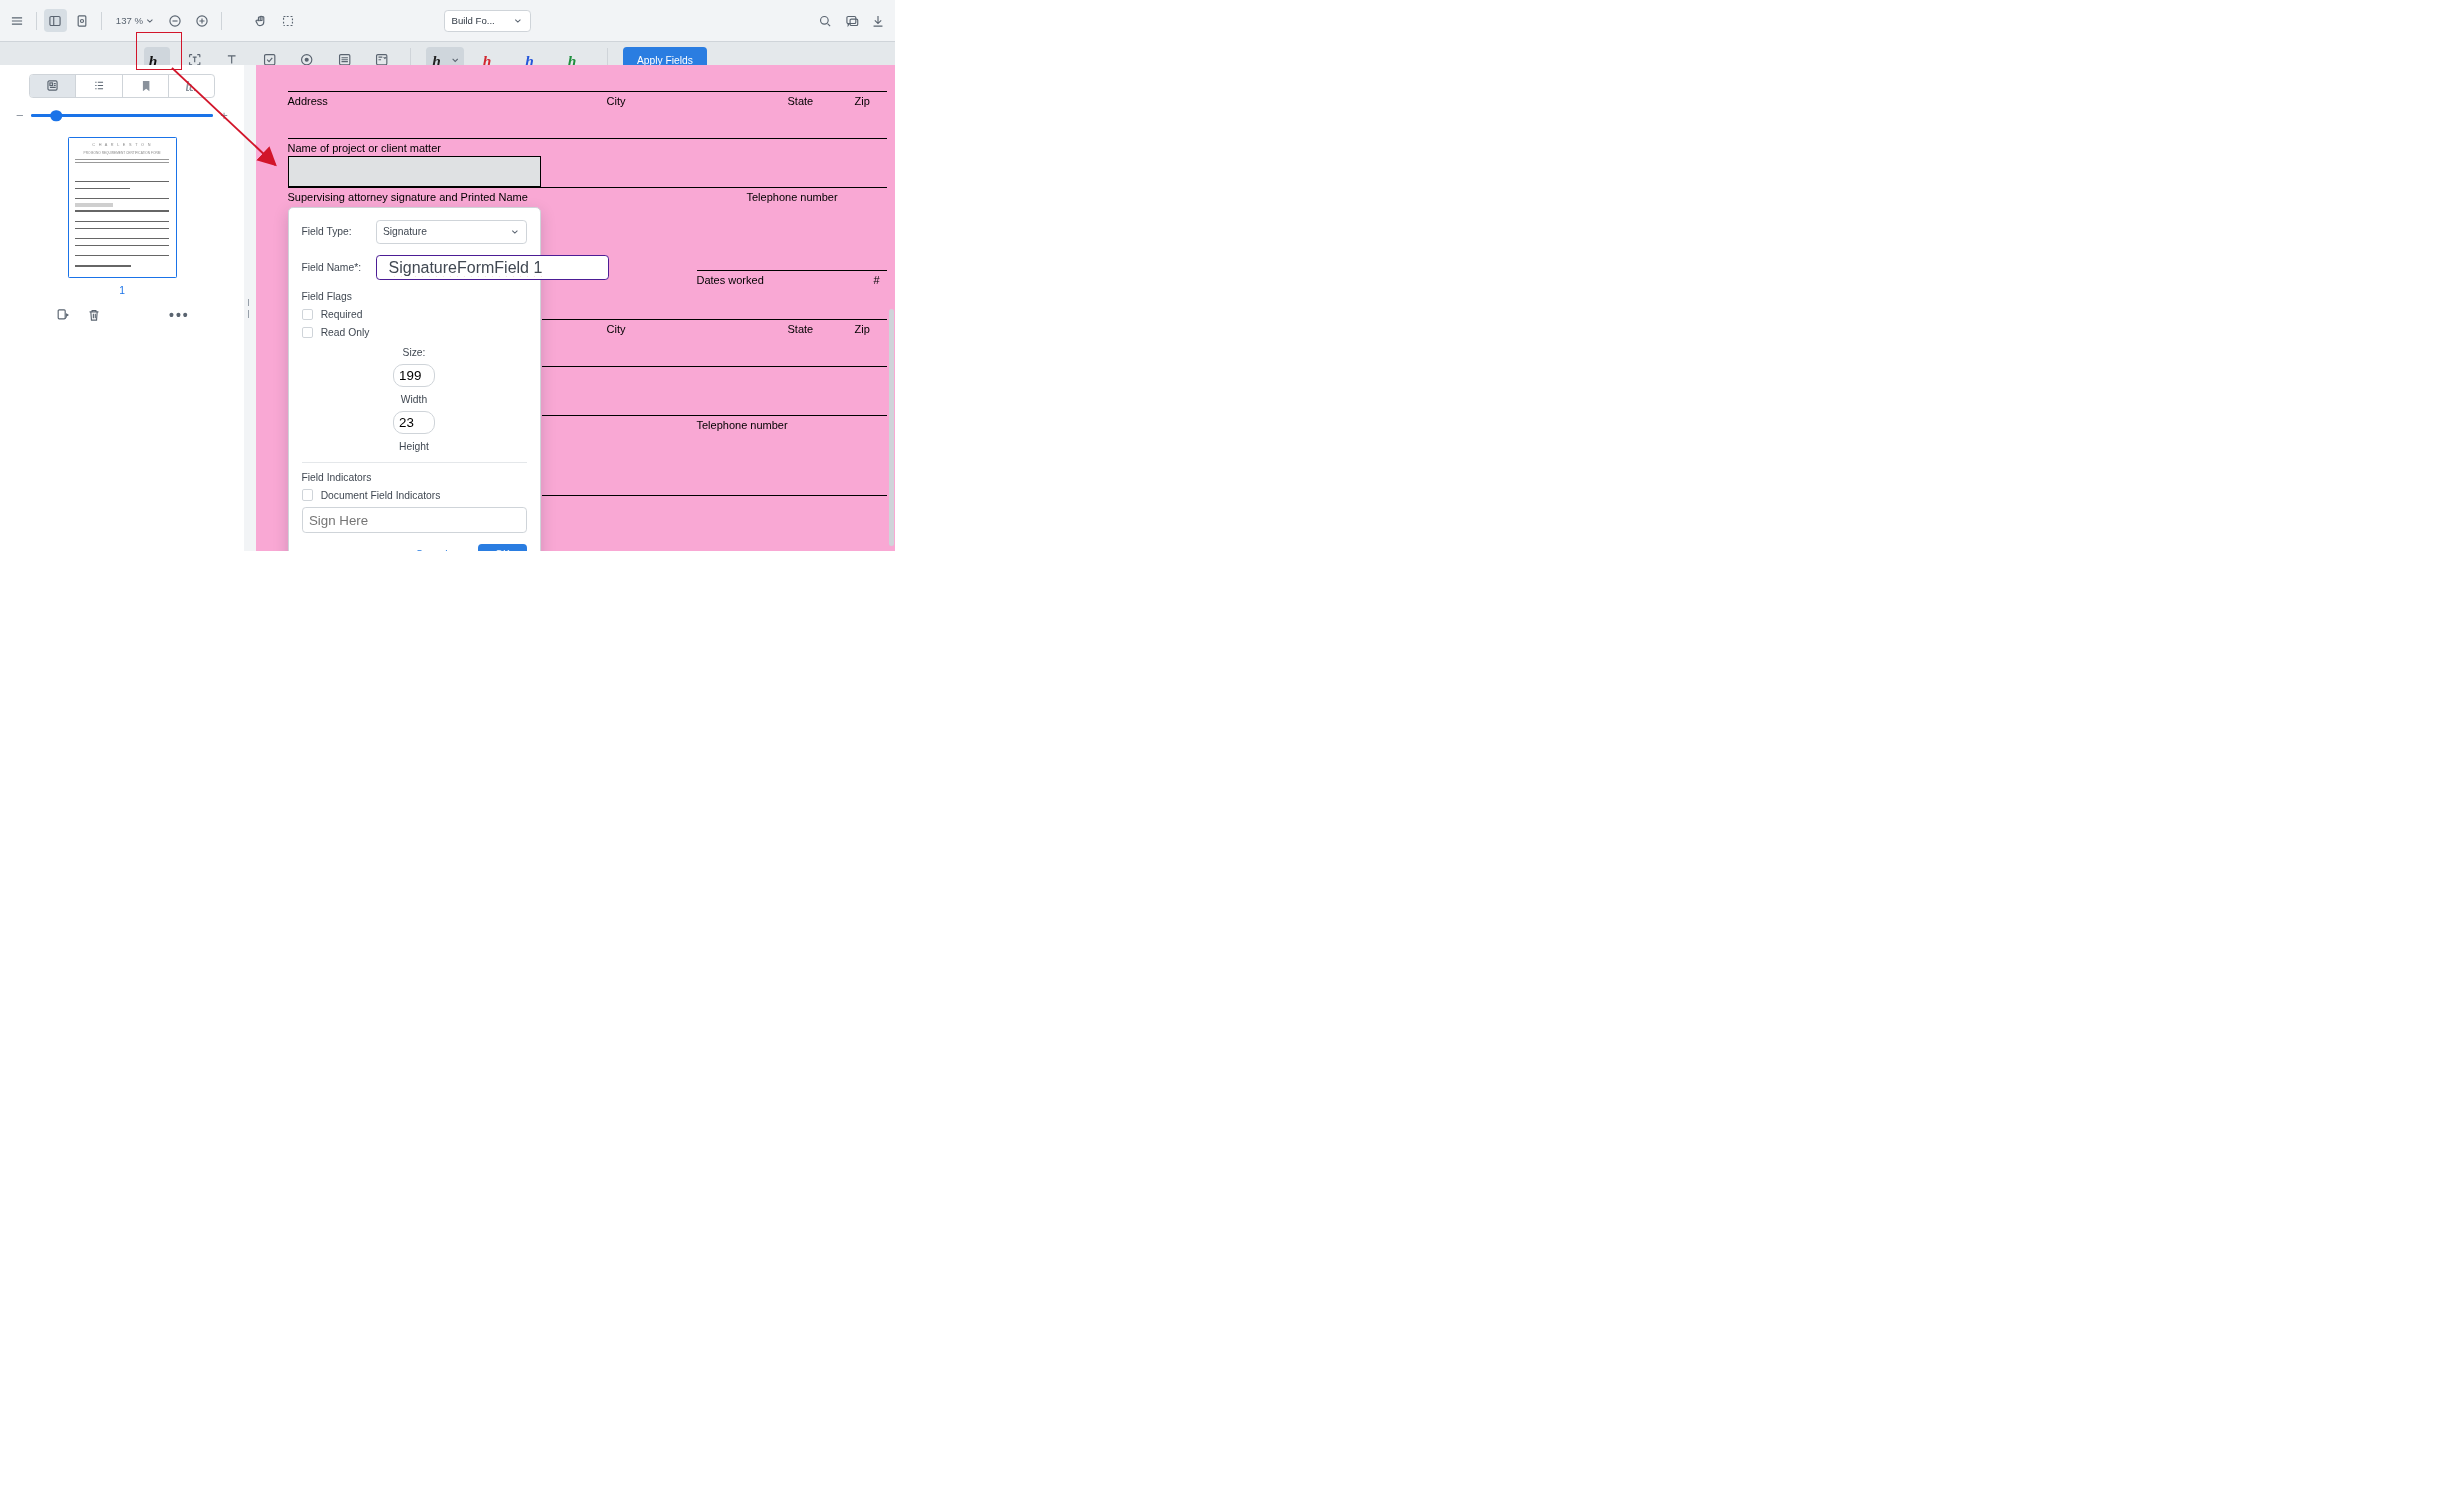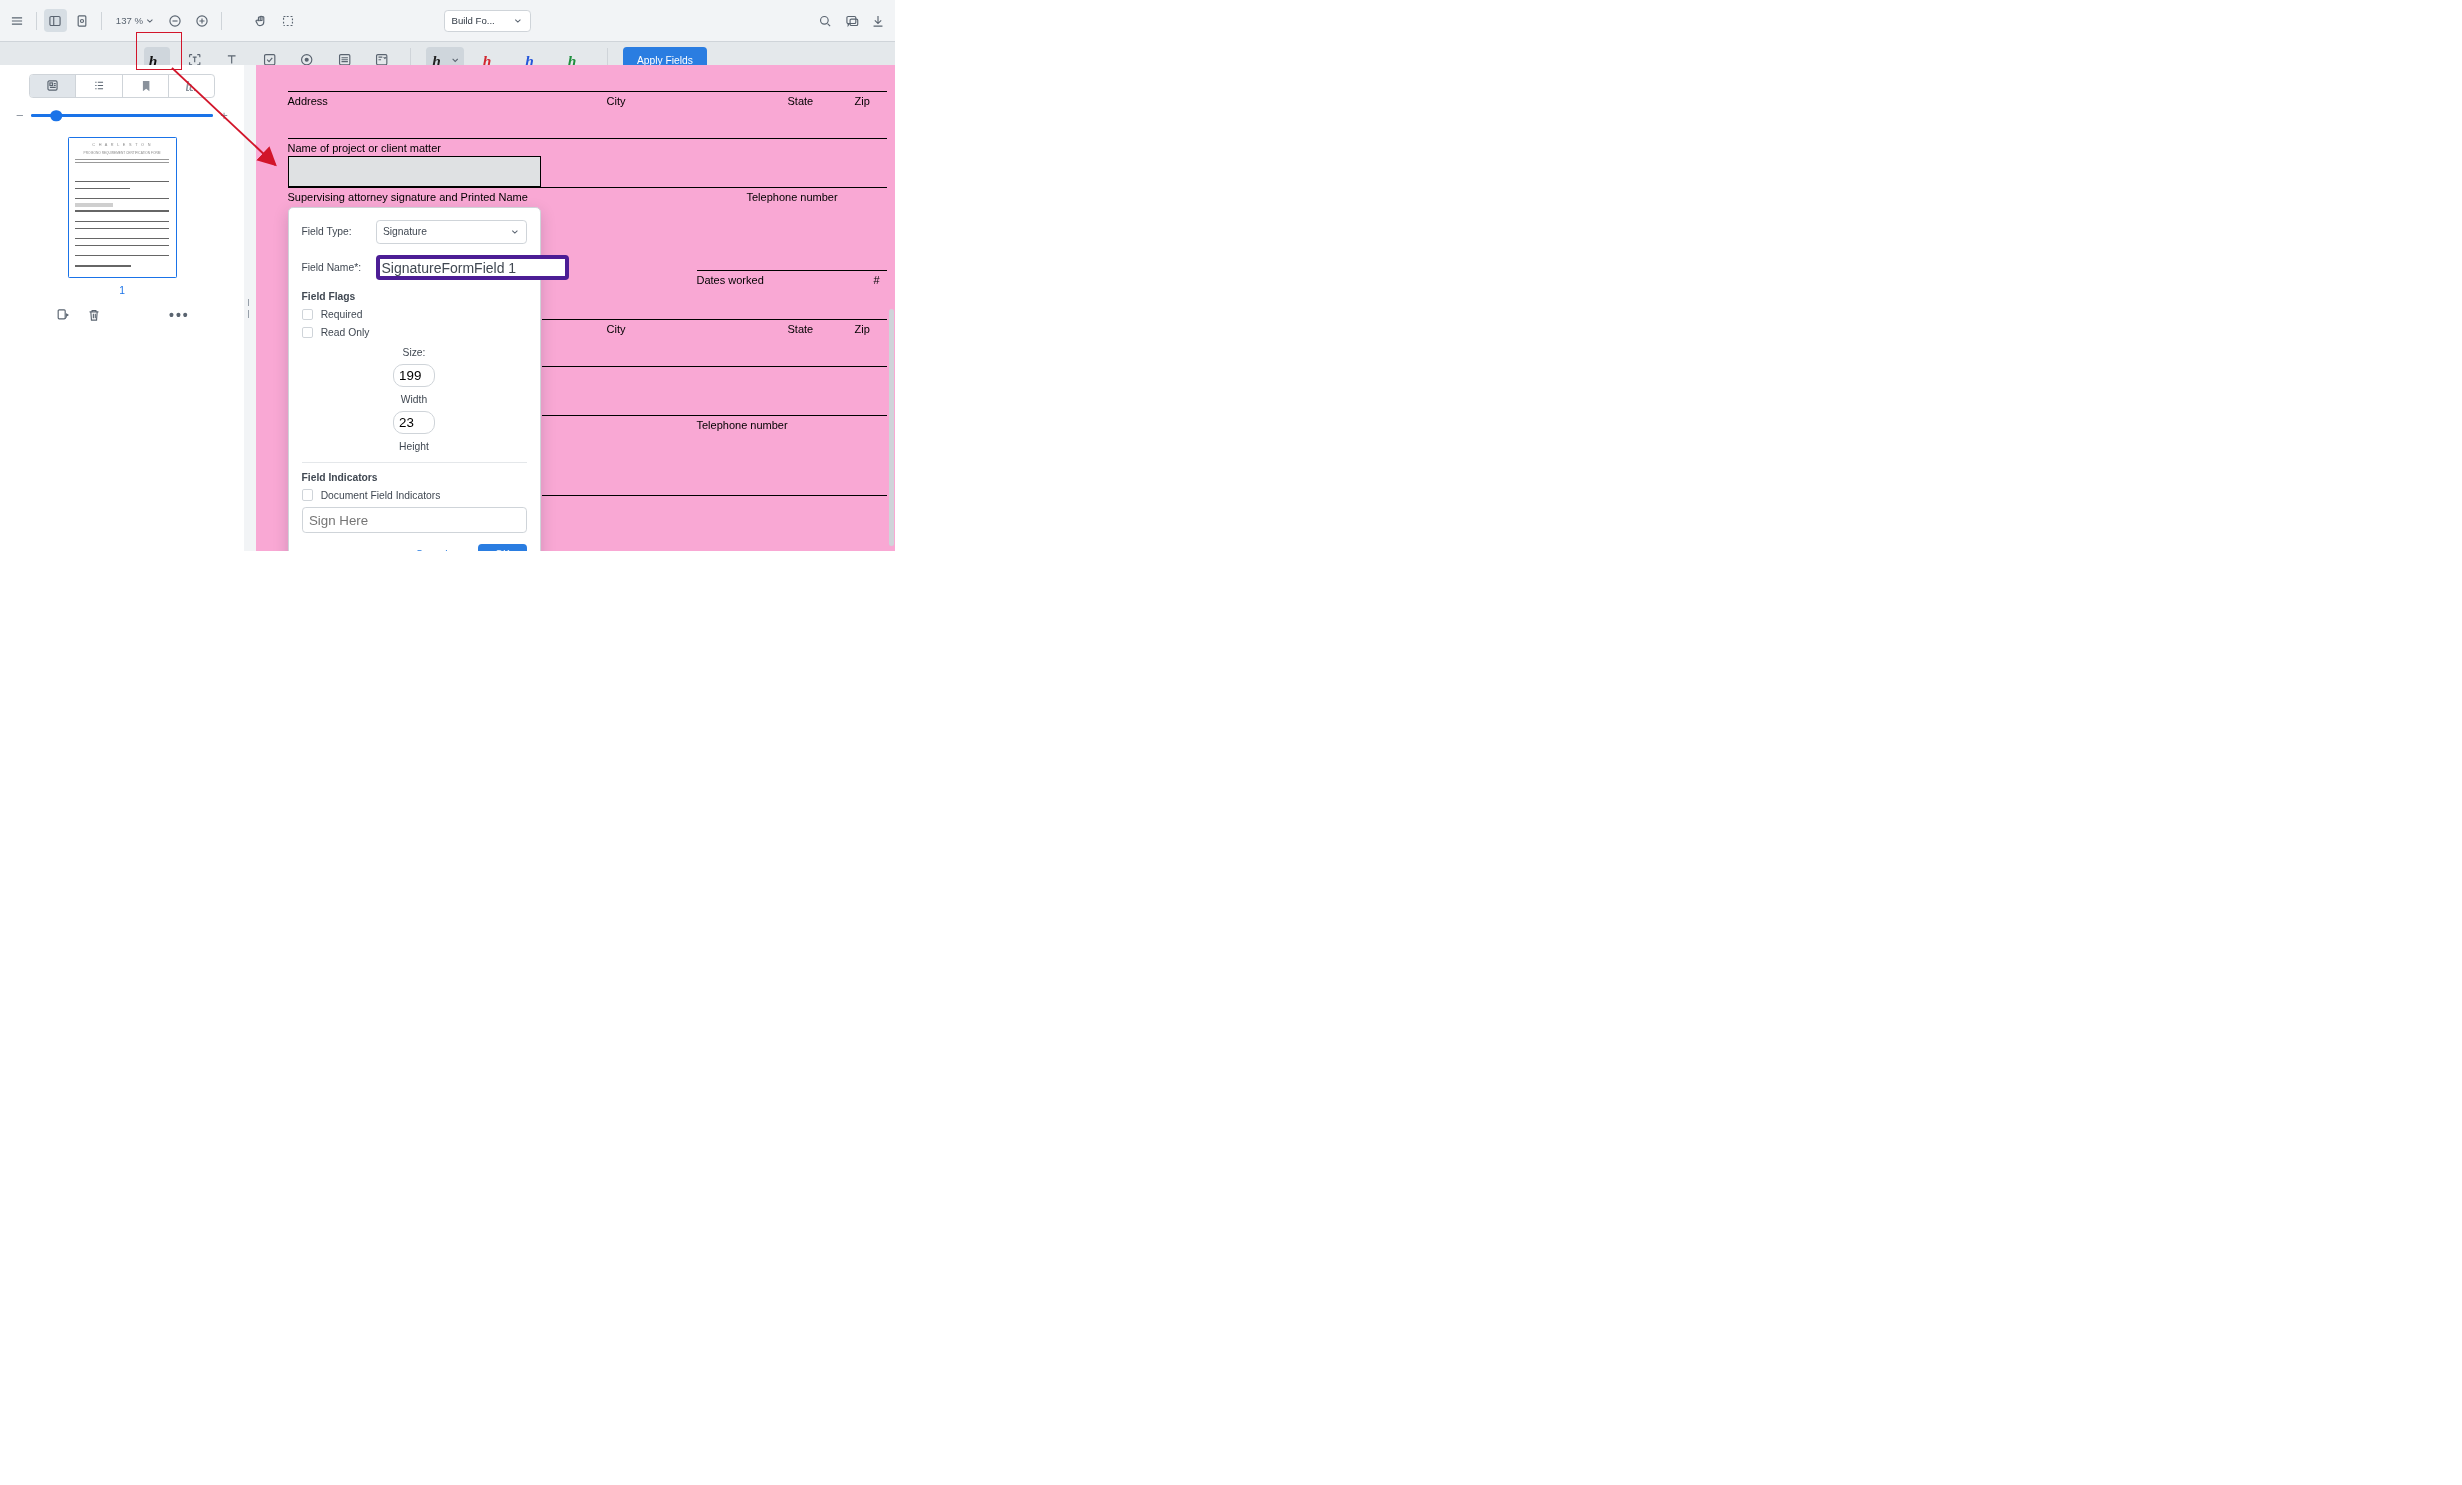--- a/index.html
+++ b/index.html
@@ -154,26 +154,26 @@
     box-shadow:0 5.1px 15.4px rgba(30,40,60,.18);
     padding:11.5px 13px 9px;font-size:10.3px;color:#404852;
   }
   .popup .row{display:flex;align-items:center;gap:9px;margin-bottom:11.5px;}
   .popup label.row-label{min-width:65px;}
   .popup .sel{
     flex:1;height:24.4px;border:0.6px solid var(--border-gray);border-radius:3.8px;
     display:flex;align-items:center;justify-content:space-between;padding:0 6.4px;background:#fff;
   }
   .popup input[type=text]{
-    flex:1;height:24.4px;border:4px solid #4c1d95;border-radius:3.8px;padding:0 2px;
-    font-size:14px;color:#404852;outline:none;
+    flex:1;height:24.4px;border:1px solid #4c1d95;border-radius:3.8px;padding:0 12px;
+    font-size:16px;color:#404852;outline:none;
     text-decoration: underline wavy #e06666 0.6px;
     text-underline-offset:2.6px;
   }
-  .popup .section-title{margin:2.6px 0 6.4px;font-weight:bold;}
+  .popup .section-title{margin:2.6px 0 6.4px;}
   .popup .chk-row{display:flex;align-items:center;gap:7.7px;margin-bottom:6.4px;}
   .popup .chk{width:11.5px;height:11.5px;border:1px solid var(--border-gray);border-radius:1.9px;}
   .popup .size-row{display:flex;align-items:center;gap:6.4px;margin:9px 0 10.3px;flex-direction:column;}
   .popup .size-row .num{width:42px;height:23px;border:0.6px solid var(--border-gray);border-radius:10px;padding:0 5.1px;}
   .popup hr{border:none;border-top:0.6px solid #e4e7ea;margin:5.1px 0 9px;}
   .popup .ind-input{width:100%;height:26px;border:0.6px solid var(--border-gray);border-radius:3.8px;padding:0 6.4px;color:#8a929c;}
   .popup .actions{display:flex;gap:23px;justify-content:flex-end;margin-top:10.3px;}
   .popup .btn-cancel{background:none;border:none;color:var(--btn-blue);font-size:10.3px;padding:5.1px 7.7px;cursor:pointer;}
   .popup .btn-ok{background:var(--btn-blue);color:#fff;border:none;border-radius:3.8px;font-size:10.3px;padding:5.1px 16.7px;cursor:pointer;}
 

